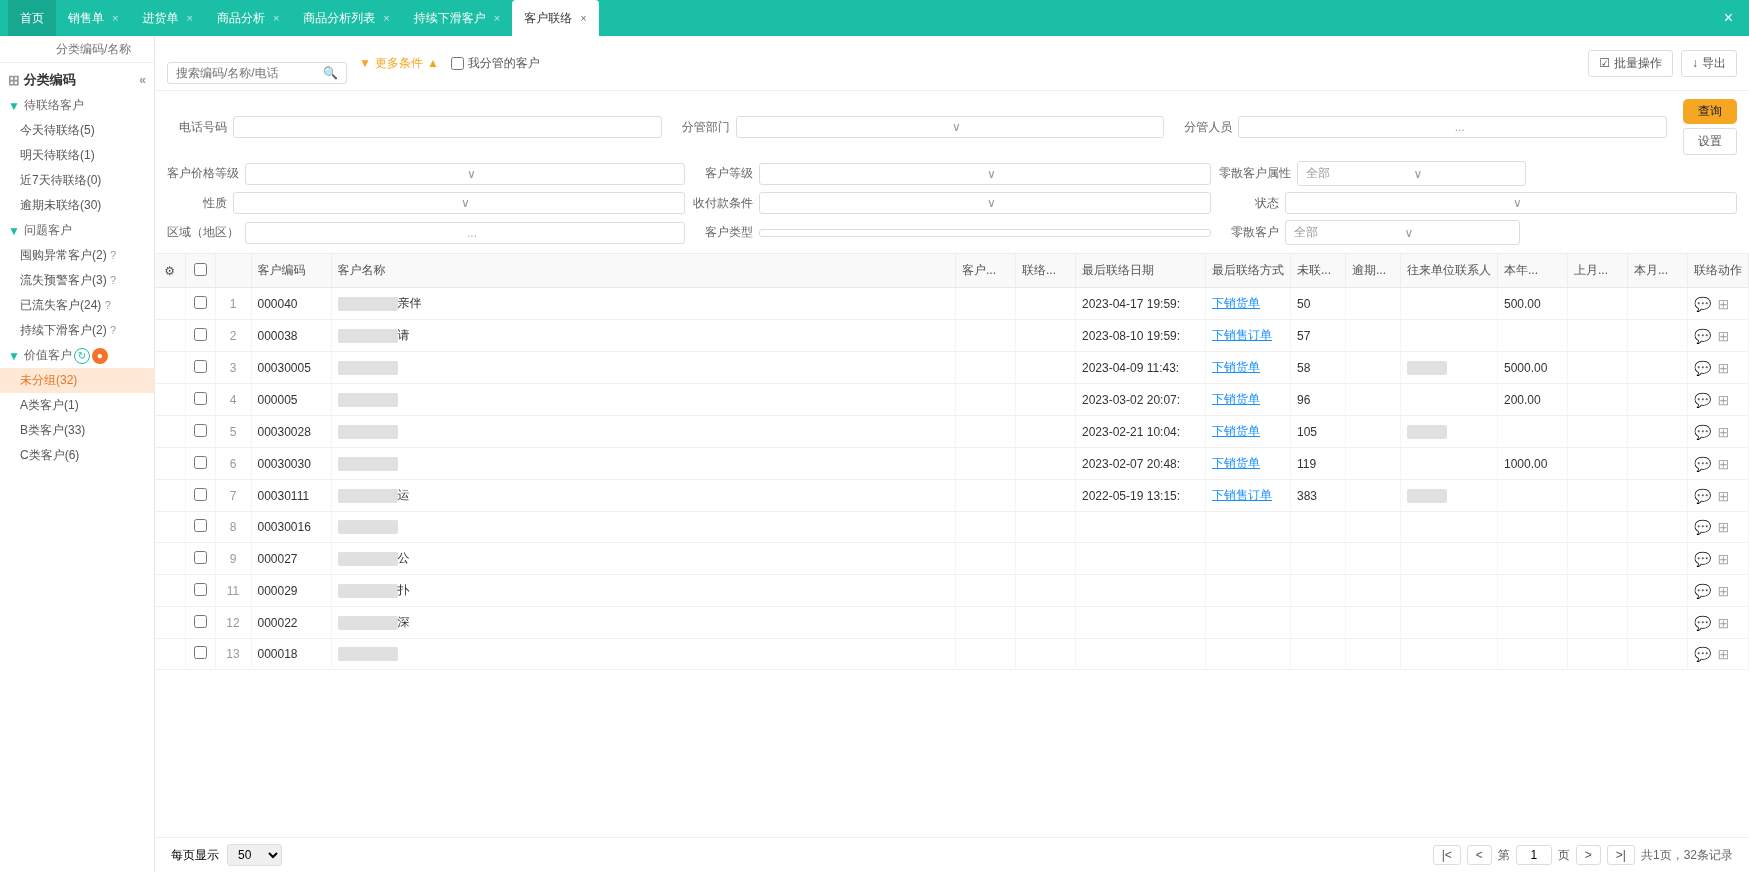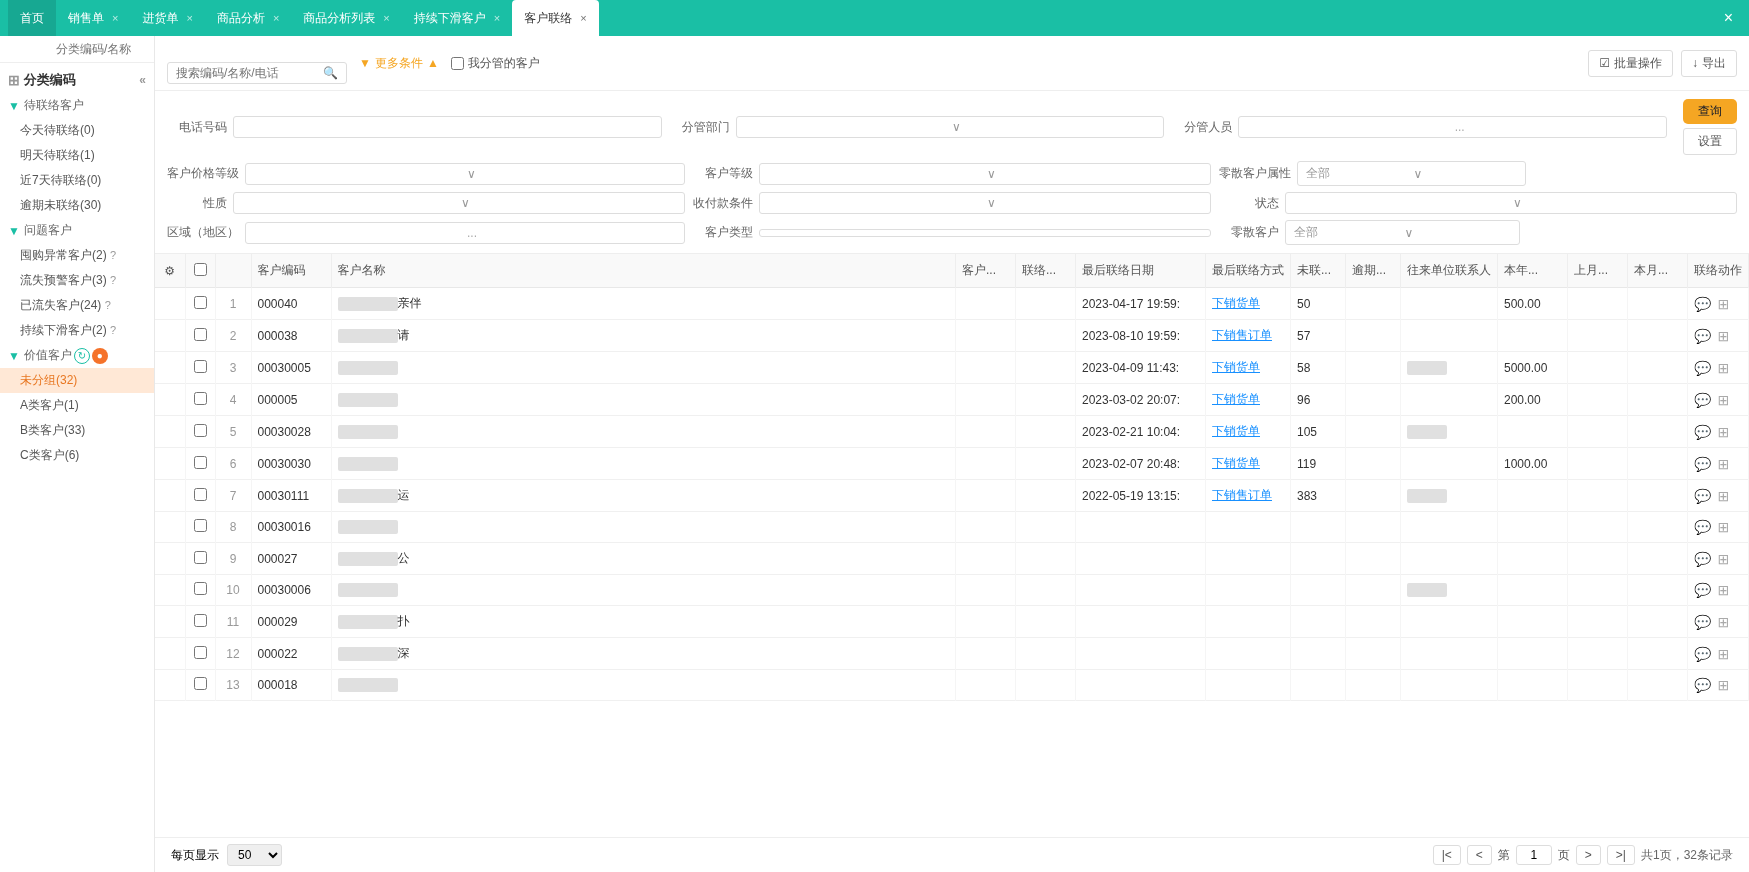--- a/index.html
+++ b/index.html
@@ -426,21 +426,21 @@
         <span style="font-weight:bold;color:#333;font-size:13px;">分类编码</span>
       </div>
       <span class="collapse-icon">«</span>
     </div>
 
     <div class="sidebar-section-title">
       <span class="arrow">▼</span>
       <span>待联络客户</span>
     </div>
     <div class="sidebar-item">
-      <span>今天待联络(0)</span>
+      <span>今天待联络(5)</span>
     </div>
     <div class="sidebar-item">
       <span>明天待联络(1)</span>
     </div>
     <div class="sidebar-item">
       <span>近7天待联络(0)</span>
     </div>
     <div class="sidebar-item">
       <span>逾期未联络(30)</span>
     </div>
@@ -857,43 +857,20 @@
     <td class="col-idx td-num">9</td>
     <td class="col-code">000027</td>
     <td class="col-name"><span class="td-blurred"></span>公</td>
     <td class="col-type"></td>
     <td class="col-contact"></td>
     <td class="col-lastdate"></td>
     <td class="col-lastway"></td>
     <td class="col-notcon td-num"></td>
     <td class="col-overdue td-num"></td>
     <td class="col-contacts"></td>
-    <td class="col-thisyear td-num"></td>
-    <td class="col-lastmonth td-num"></td>
-    <td class="col-thismonth td-num"></td>
-    <td class="col-action">
-      <div class="action-icons">
-        <span class="action-icon" title="联络">💬</span>
-        <span class="action-icon" title="更多">⊞</span>
-      </div>
-    </td>
-  </tr>
-            <tr>
-    <td class="col-check"></td>
-    <td class="col-check"><input type="checkbox" style=""></td>
-    <td class="col-idx td-num">10</td>
-    <td class="col-code">00030006</td>
-    <td class="col-name"><span class="td-blurred"></span></td>
-    <td class="col-type"></td>
-    <td class="col-contact"></td>
-    <td class="col-lastdate"></td>
-    <td class="col-lastway"></td>
-    <td class="col-notcon td-num"></td>
-    <td class="col-overdue td-num"></td>
-    <td class="col-contacts"><span class="td-blurred-sm"></span></td>
     <td class="col-thisyear td-num"></td>
     <td class="col-lastmonth td-num"></td>
     <td class="col-thismonth td-num"></td>
     <td class="col-action">
       <div class="action-icons">
         <span class="action-icon" title="联络">💬</span>
         <span class="action-icon" title="更多">⊞</span>
       </div>
     </td>
   </tr>

